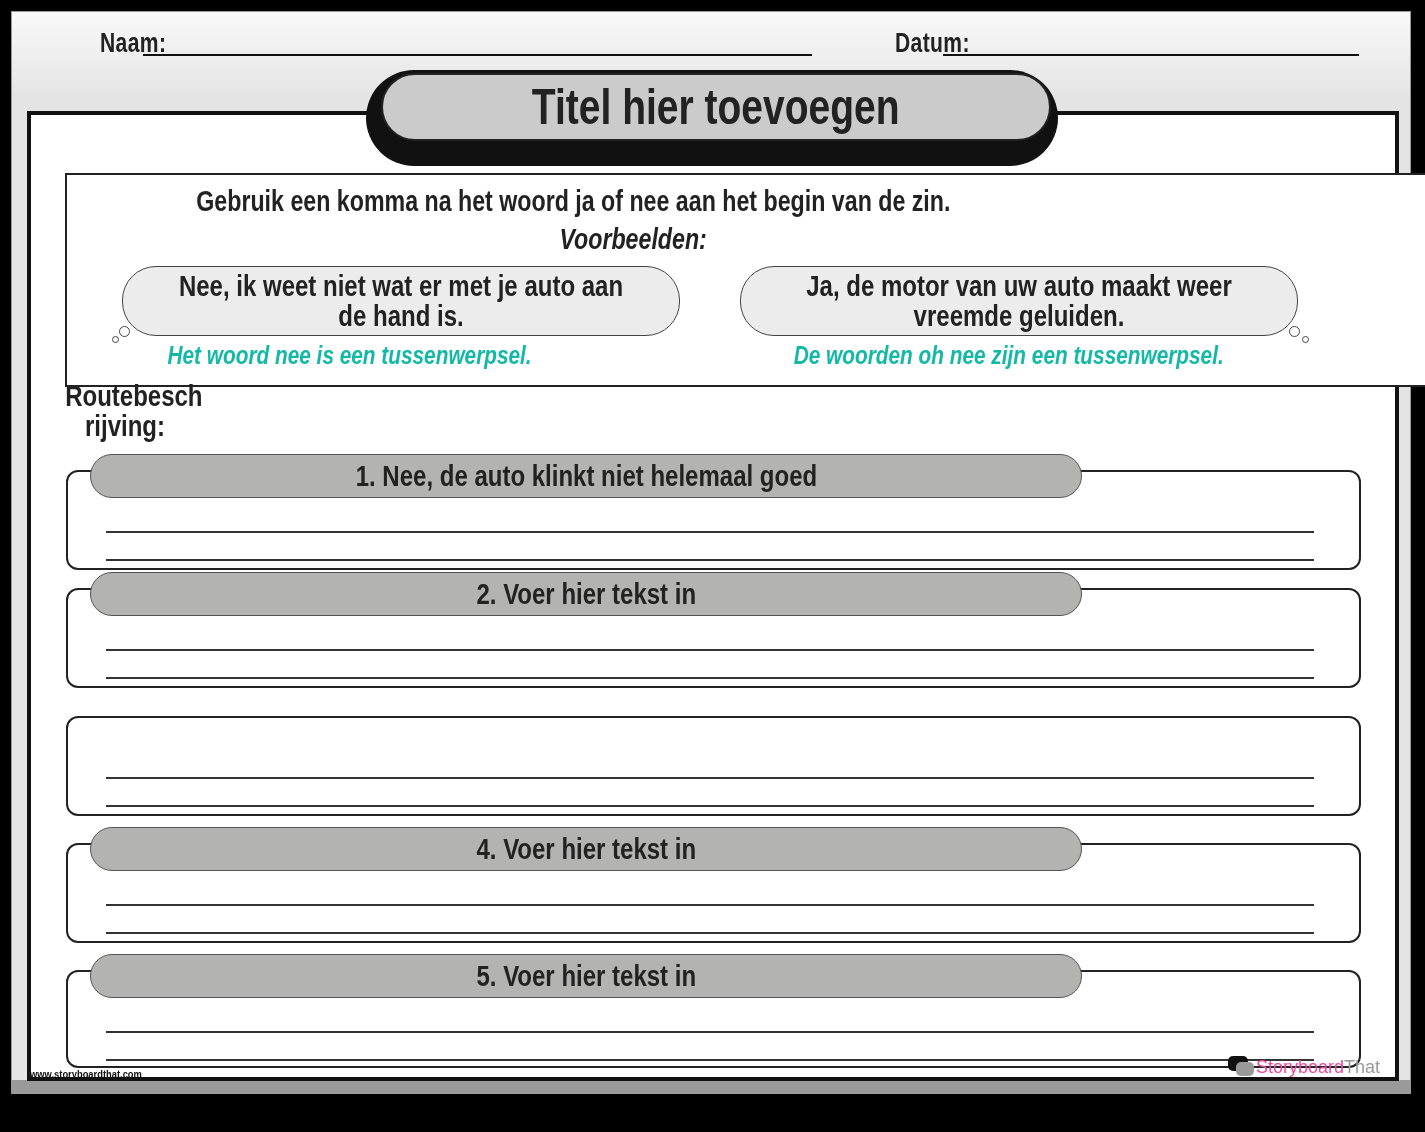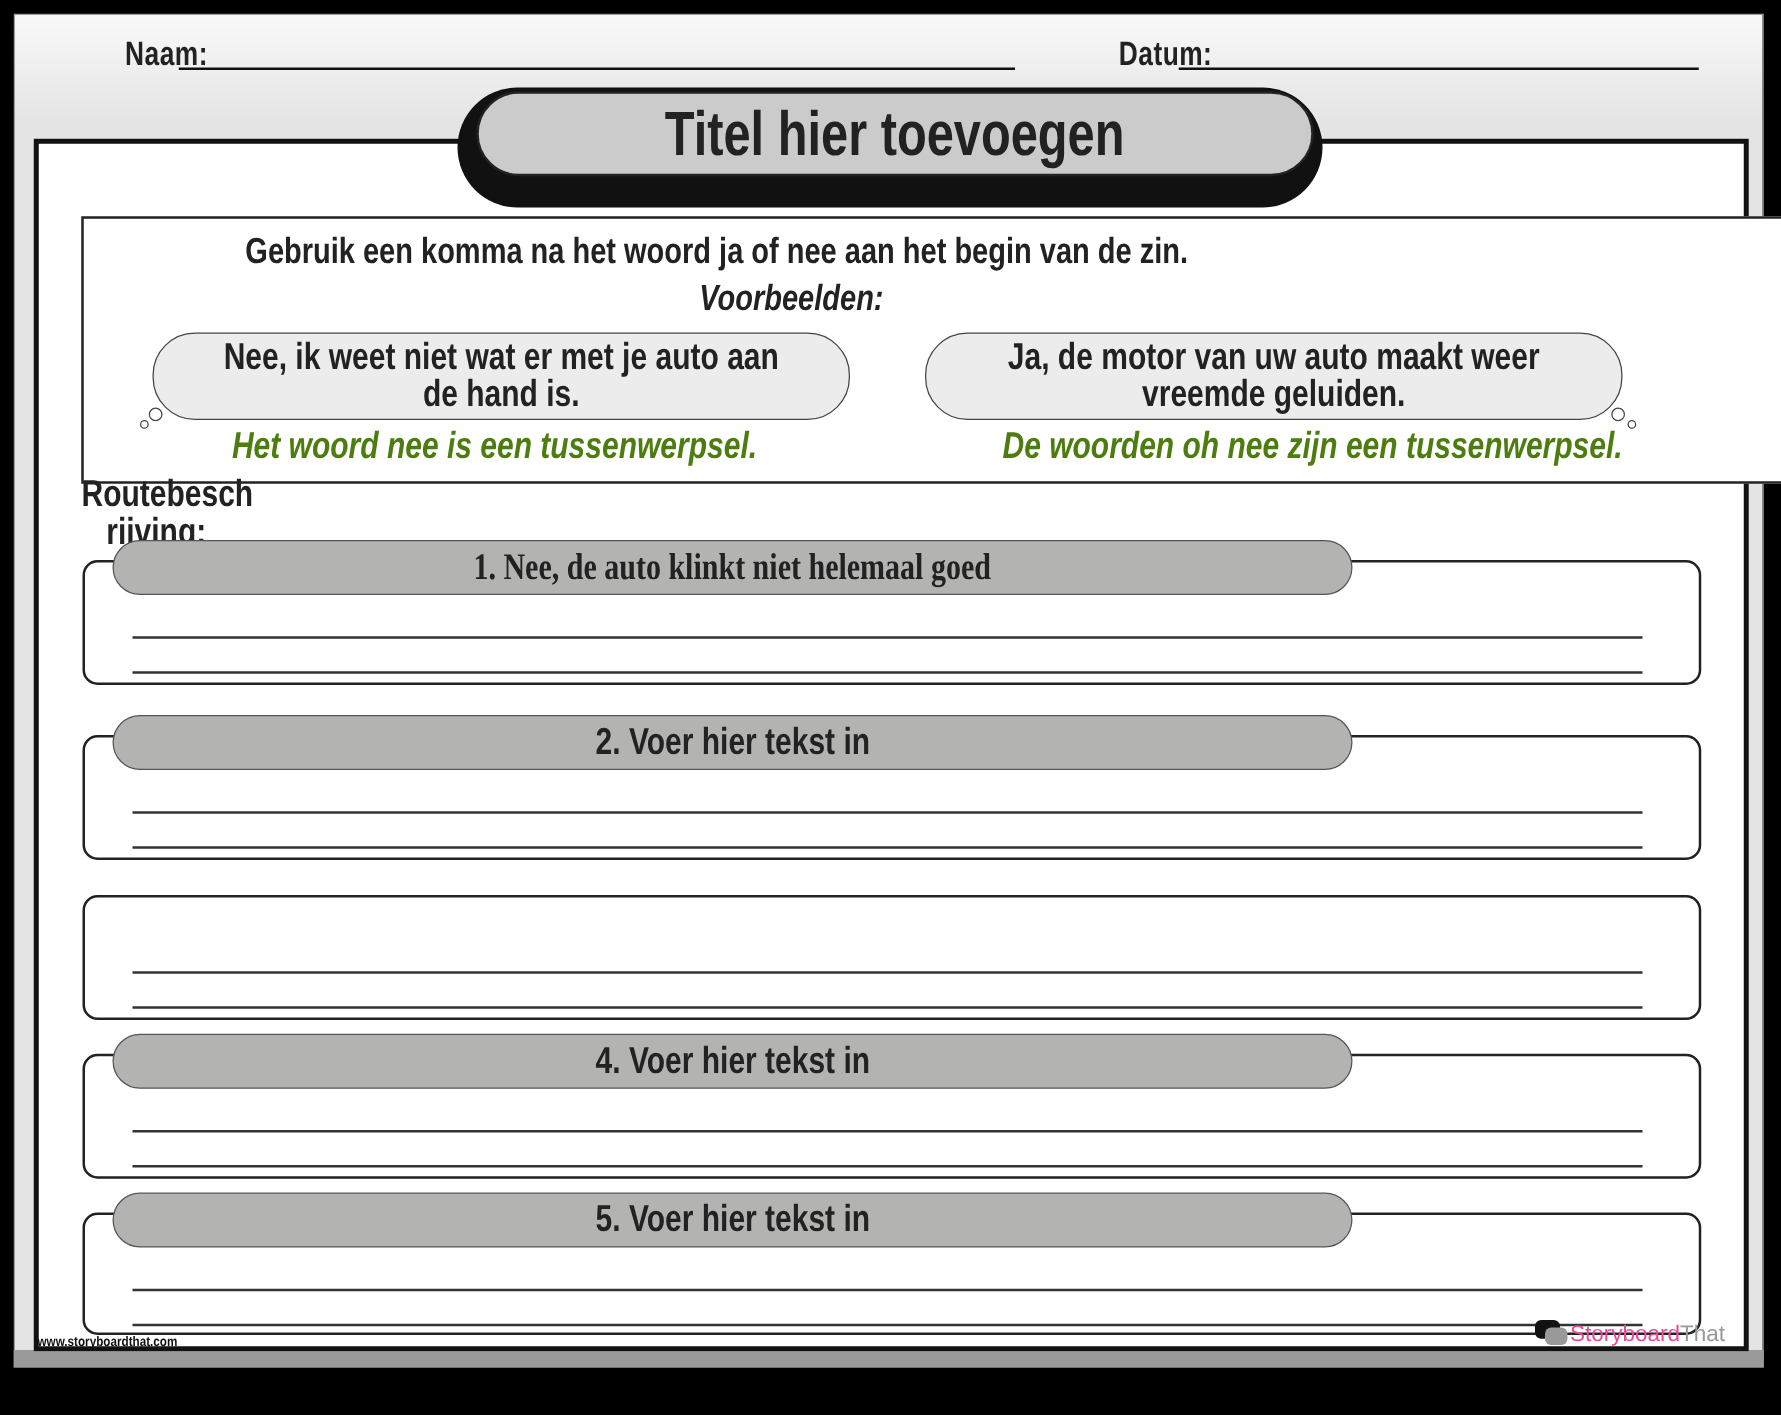--- a/index.html
+++ b/index.html
@@ -12,21 +12,21 @@
   .title-pill-shadow{position:absolute;left:366px;top:70px;width:692px;height:96px;border-radius:48px;background:#111;}
   .title-pill{position:absolute;left:381px;top:73px;width:670px;height:68px;border-radius:44px;background:#cbcbcb;border:2px solid #222;box-sizing:border-box;display:flex;align-items:center;justify-content:center;}
   .title-text{font-weight:bold;font-size:50px;color:#222;transform:scaleX(0.78);white-space:nowrap;}
   .ex-box{position:absolute;left:65px;top:173px;width:1421px;height:214px;border:2px solid #222;box-sizing:border-box;background:#fff;}
   .narrow{display:inline-block;transform:scaleX(0.8);transform-origin:center top;white-space:nowrap;}
   .instr{position:absolute;left:0;width:1013px;top:10px;text-align:center;font-weight:bold;font-size:29px;color:#222;}
   .voorb{position:absolute;left:0;width:1133px;top:48px;text-align:center;font-weight:bold;font-style:italic;font-size:29px;color:#222;}
   .cloud{position:absolute;background:#ececec;border:1.5px solid #444;border-radius:34px;box-sizing:border-box;display:flex;align-items:center;justify-content:center;text-align:center;}
   .cloud-text{font-weight:bold;font-size:30px;line-height:30px;color:#222;transform:scaleX(0.8);}
   .bubble{position:absolute;border:1.2px solid #444;border-radius:50%;background:#fff;}
-  .caption{position:absolute;font-weight:bold;font-style:italic;font-size:30px;color:#4d7c0f;text-align:center;}
+  .caption{position:absolute;font-weight:bold;font-style:italic;font-size:26px;color:#14b8a6;text-align:left;}
   .route-label{position:absolute;left:48px;top:381px;width:155px;text-align:center;font-weight:bold;font-size:30px;line-height:30px;color:#222;}
   .task{position:absolute;left:66px;width:1295px;height:100px;}
   .task-box{position:absolute;left:0;top:16px;width:1295px;height:100px;border:2px solid #222;border-radius:12px;box-sizing:border-box;background:#fff;}
   .task-pill{position:absolute;left:24px;top:0;width:992px;height:44px;border-radius:22px;background:#b3b3b2;border:1.5px solid #555;box-sizing:border-box;display:flex;align-items:center;justify-content:center;}
   .task-text{font-weight:bold;font-size:30px;color:#222;transform:scaleX(0.8);white-space:nowrap;}
   .wline{position:absolute;left:38px;width:1208px;height:1.5px;background:#333;}
   .footer-url{position:absolute;left:30px;top:1068px;font-weight:bold;font-size:11px;color:#111;transform:scaleX(0.85);transform-origin:left top;}
   .logo{position:absolute;left:1228px;top:1056px;display:flex;align-items:center;}
   .logo-ic{position:relative;width:28px;height:22px;}
   .logo-ic .b1{position:absolute;left:0;top:0;width:20px;height:15px;background:#111;border-radius:5px;}
@@ -69,21 +69,21 @@
 </div>
 <div class="bubble" style="left:1289px;top:326px;width:9px;height:9px;"></div>
 <div class="bubble" style="left:1302px;top:336px;width:5px;height:5px;"></div>
 <div class="caption" style="left:740px;top:340px;width:552px;"><span class="narrow">De woorden oh nee zijn een tussenwerpsel.</span></div>
 
 <div class="route-label">
   <div><span class="narrow">Routebesch</span></div>
   <div><span class="narrow">rijving:</span></div>
 </div>
 
-<div class="task" style="top:432px;font-family:Liberation Serif, serif;">
+<div class="task" style="top:454px;">
   <div class="task-box">
     <div class="wline" style="top:59px;"></div>
     <div class="wline" style="top:87px;"></div>
   </div>
   <div class="task-pill">
       <span class="task-text">1. Nee, de auto klinkt niet helemaal goed</span>
     </div>
 </div>
 
 <div class="task" style="top:572px;padding-left:40px;">

